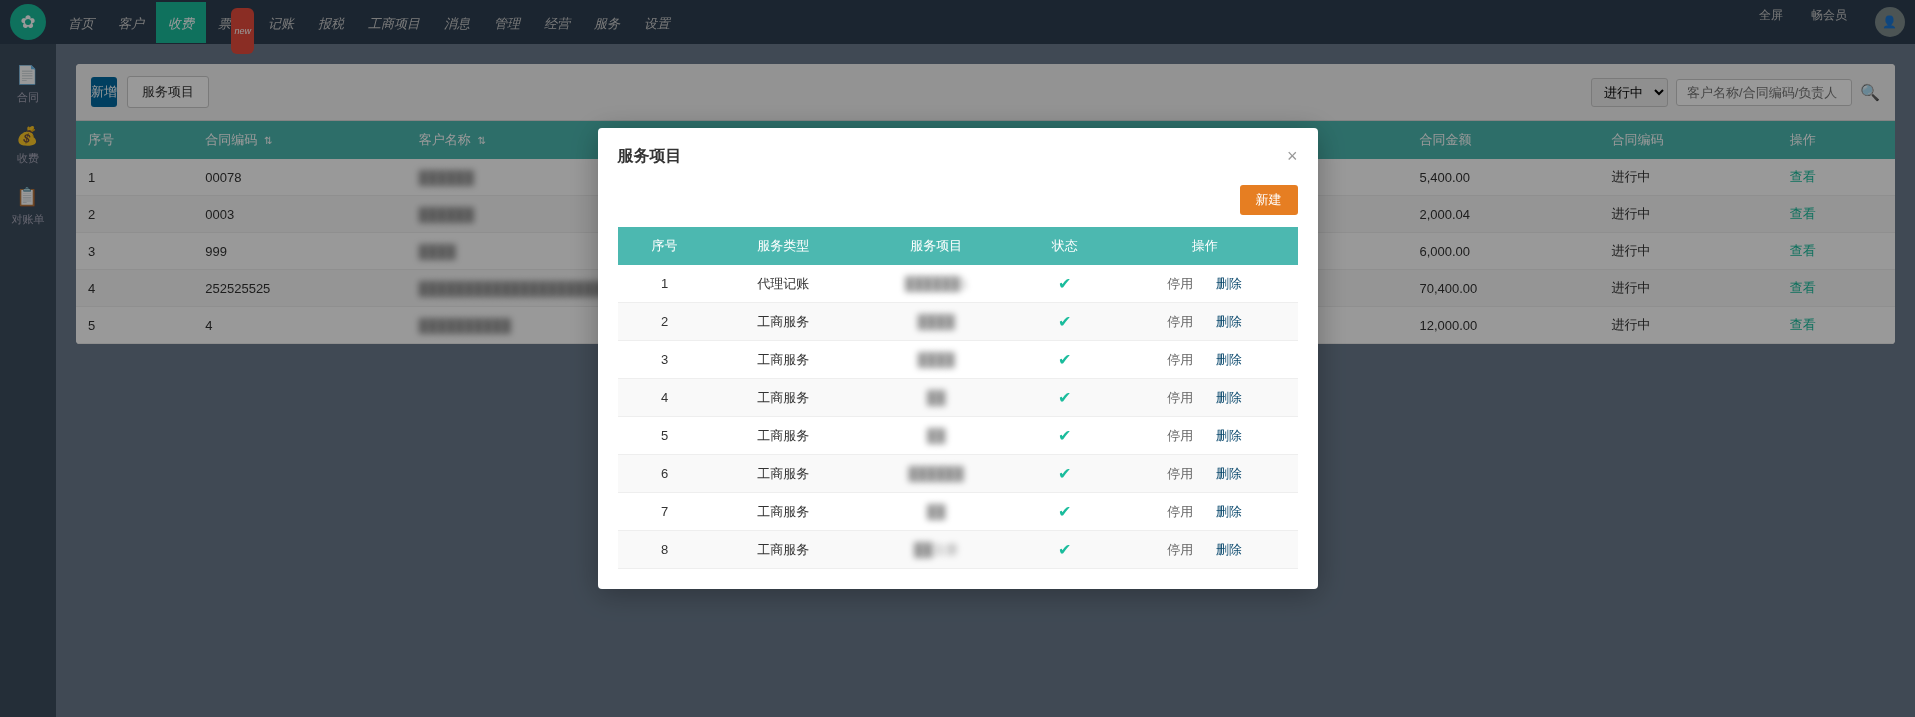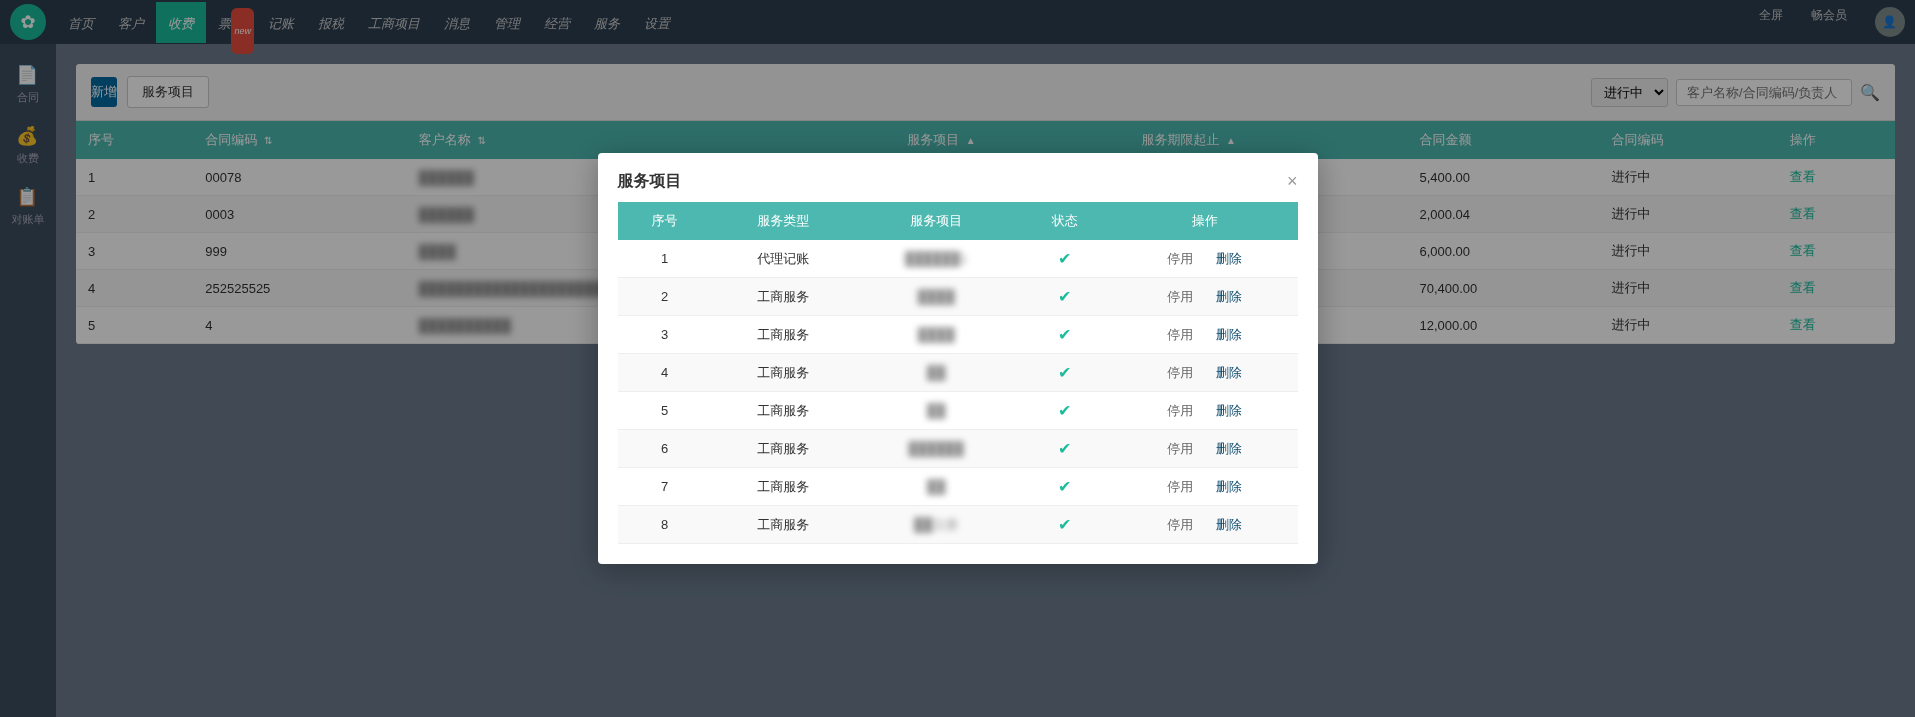--- a/index.html
+++ b/index.html
@@ -420,20 +420,23 @@
     </table>
   </div>
 </main>
 
 <div class="overlay">
   <div class="modal">
     <div class="modal-header">
       <span>服务项目</span>
       <button class="modal-close">×</button>
     </div>
+    <div class="modal-toolbar">
+      <button class="btn-modal-new">新建</button>
+    </div>
     <div class="modal-body">
       <table class="modal-table">
         <thead>
           <tr>
             <th>序号</th>
             <th>服务类型</th>
             <th>服务项目</th>
             <th>状态</th>
             <th>操作</th>
           </tr>

